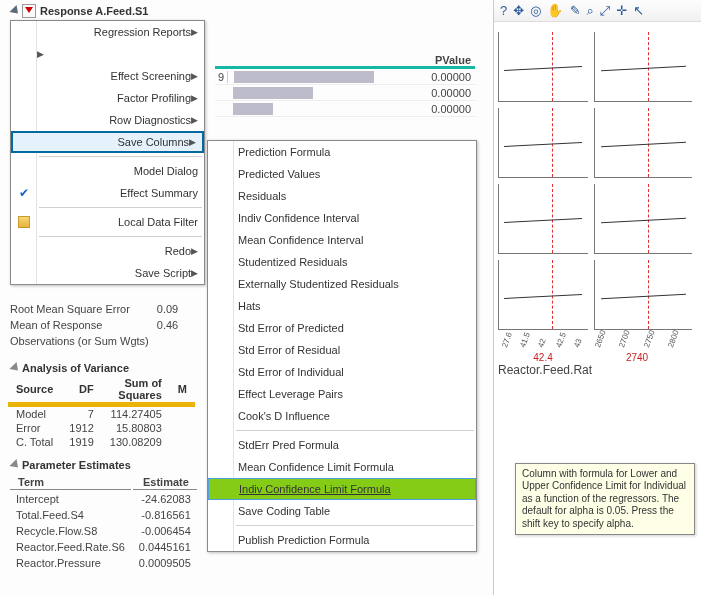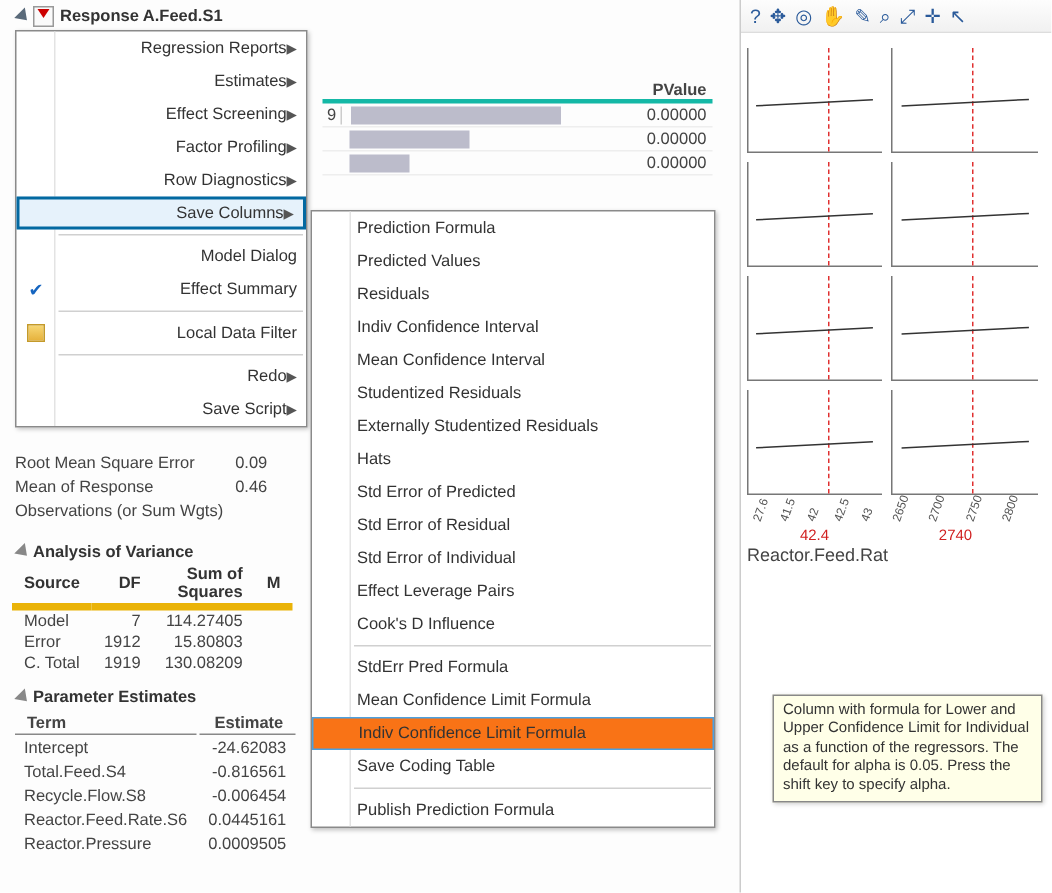--- a/index.html
+++ b/index.html
@@ -21,21 +21,21 @@
   .menu1 .row { display: flex; align-items: center; height: 22px; padding: 0 6px 0 0; position: relative; }
   .menu1 .row.highlight { background: #e6f2fb; border: 2px solid #0369a1; }
   .menu1 .row .label { flex: 1; text-align: right; }
   .menu1 .row .arrow { font-size: 9px; color: #555; }
   .menu1 .sep { height: 1px; background: #d0d0d0; margin: 3px 2px 3px 28px; }
   .menu1-strip { position: absolute; left: 25px; top: 0; bottom: 0; width: 1px; background: #e3e3e3; }
 
   
   .menu2 { position: absolute; top: 140px; left: 207px; width: 270px; background: #fff; border: 1px solid #8a8a8a; box-shadow: 1px 1px 3px rgba(0,0,0,0.25); z-index: 60; }
   .menu2 .row { display: flex; align-items: center; height: 22px; padding: 0 10px 0 30px; position: relative; }
-  .menu2 .row.highlight { background: #f97316; border: 1px solid #4da1e0; }
+  .menu2 .row.highlight { background: #84cc16; border: 1px solid #4da1e0; text-decoration: underline; }
   .menu2 .sep { height: 1px; background: #d0d0d0; margin: 3px 2px 3px 28px; }
   .menu2-strip { position: absolute; left: 25px; top: 0; bottom: 0; width: 1px; background: #e3e3e3; }
 
   
   .bg-content { position: absolute; left: 0; top: 0; width: 100%; padding: 2px 8px; z-index: 1; color: #444; }
   .stats-table { margin-top: 280px; font-size: 11px; }
   .stats-table td { padding: 1px 6px 1px 0; }
   .anova-header { margin-top: 10px; }
   .anova-table { border-collapse: collapse; font-size: 11px; }
   .anova-table th { text-align: right; padding: 1px 8px; font-weight: bold; border-bottom: 5px solid #eab308; color: #333;}
@@ -196,21 +196,20 @@
 
     <div class="menu1">
       <div class="menu1-strip"></div>
       <div class="row">
           <span class="icon-col"></span>
           <span class="label">Regression Reports</span>
           <span class="arrow">▶</span>
         </div>
       <div class="row">
           <span class="icon-col"></span>
-          <span class="label">Estimates</span>
           <span class="arrow">▶</span>
         </div>
       <div class="row">
           <span class="icon-col"></span>
           <span class="label">Effect Screening</span>
           <span class="arrow">▶</span>
         </div>
       <div class="row">
           <span class="icon-col"></span>
           <span class="label">Factor Profiling</span>

